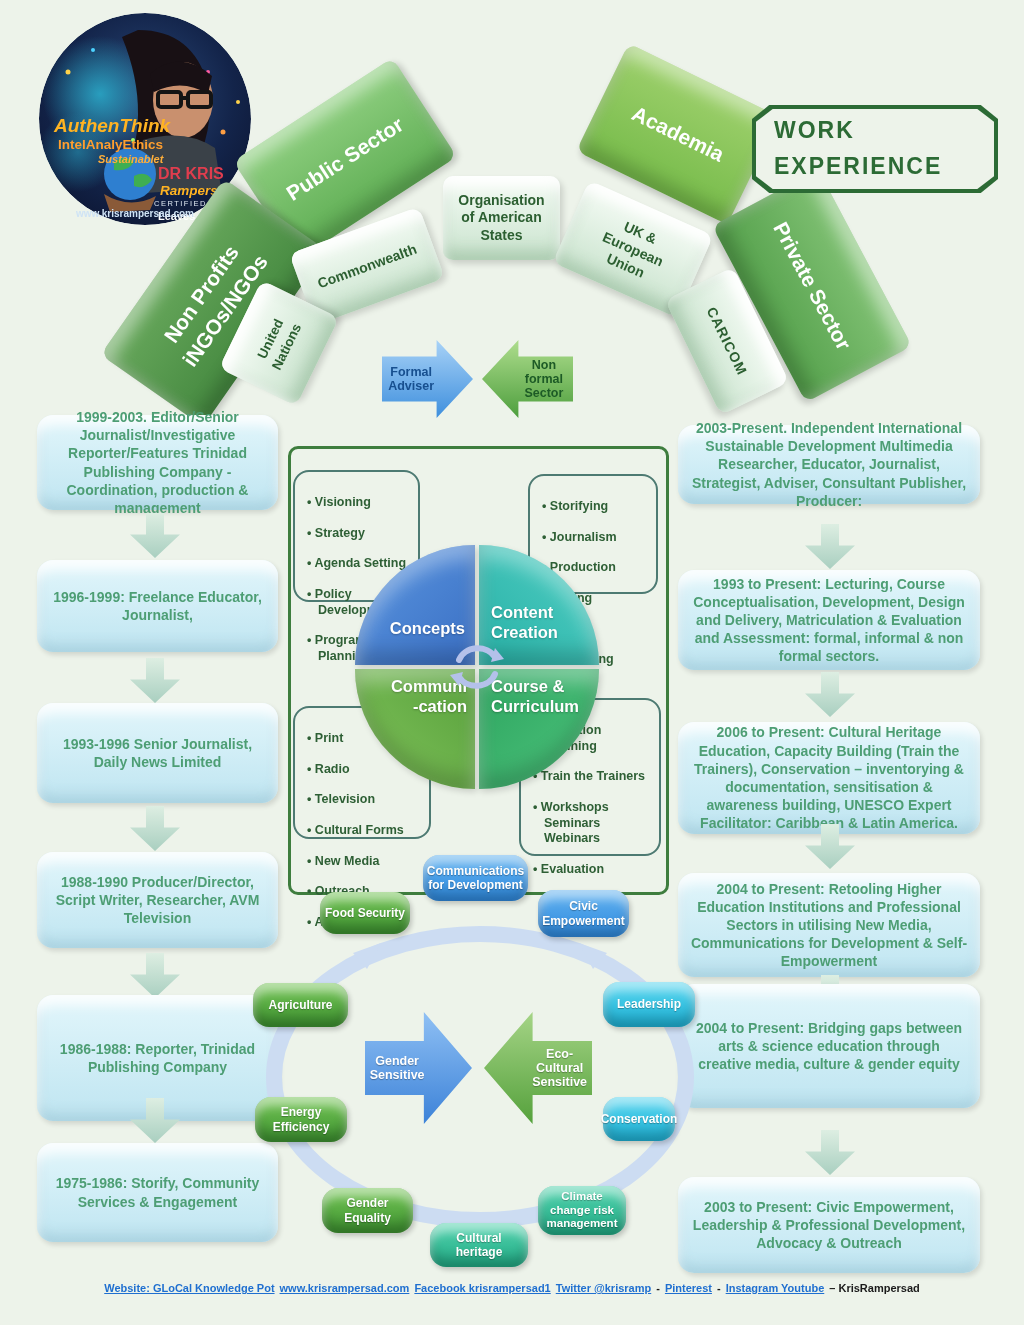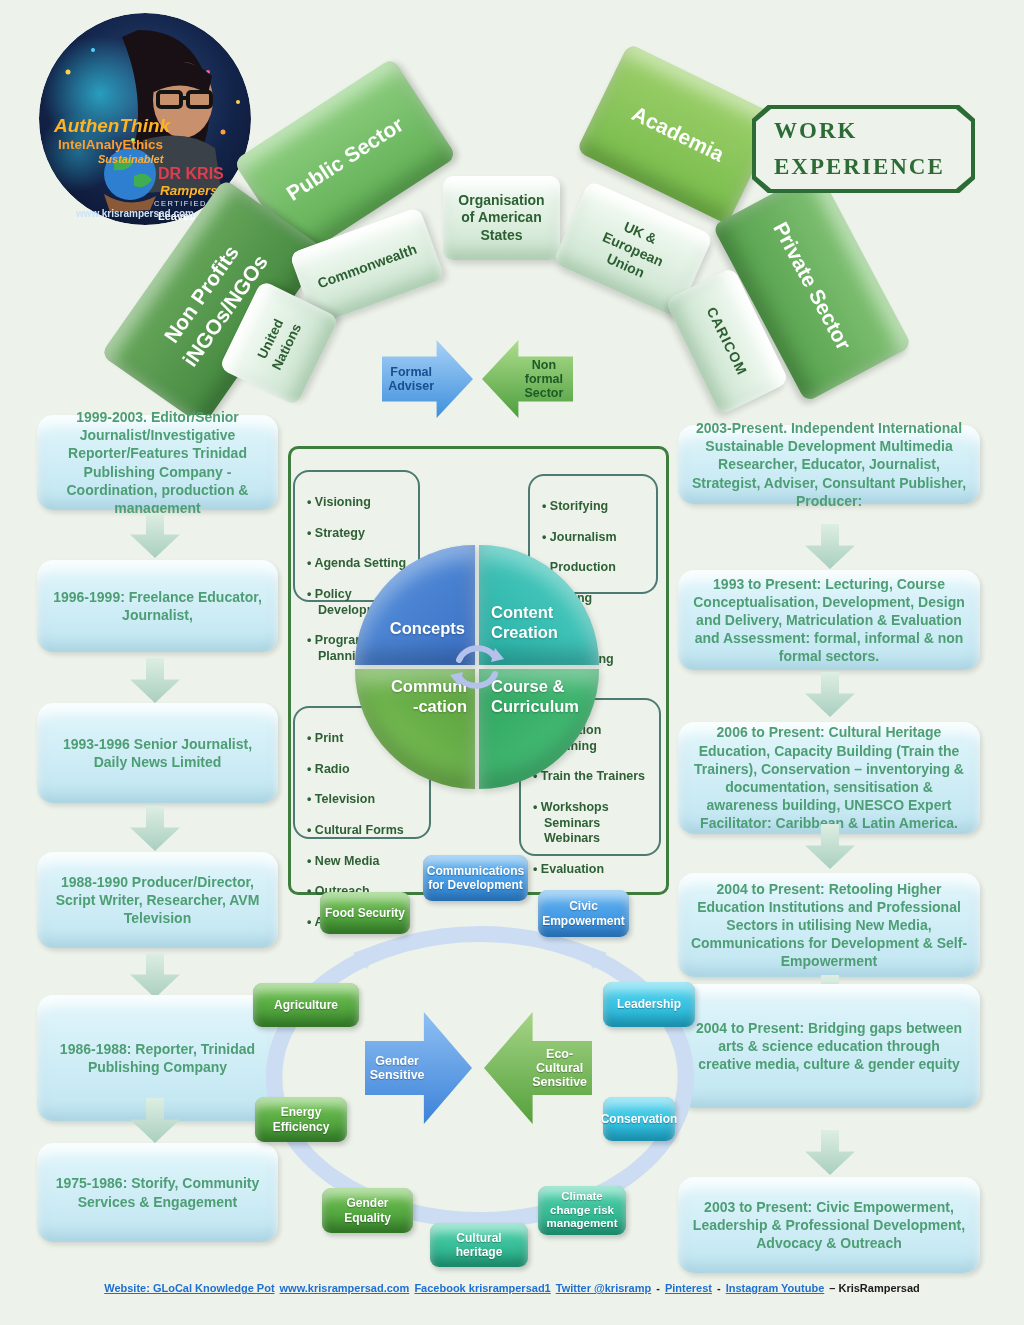--- a/index.html
+++ b/index.html
@@ -19,21 +19,21 @@
   .box-academia{left:594px;top:74px;width:168px;height:120px;background:linear-gradient(180deg,#9ed06c,#76bb4a);font-size:21px;transform:rotate(26deg);}
   .box-nonprofits{left:106px;top:240px;width:215px;height:125px;background:linear-gradient(180deg,#68a85c,#44883f);font-size:21px;transform:rotate(-55deg);line-height:1.35;}
   .box-private{left:712px;top:226px;width:200px;height:120px;background:linear-gradient(180deg,#83c376,#54a04b);font-size:21px;transform:rotate(62deg);}
   .box-commonwealth{left:298px;top:228px;width:138px;height:76px;font-size:14px;transform:rotate(-20deg);}
   .box-oas{left:443px;top:176px;width:117px;height:84px;font-size:14px;line-height:1.25;}
   .box-ukeu{left:565px;top:204px;width:136px;height:90px;font-size:14px;transform:rotate(24deg);line-height:1.3;}
   .box-un{left:230px;top:300px;width:98px;height:86px;font-size:13.5px;transform:rotate(-64deg);line-height:1.3;}
   .box-caricom{left:663px;top:303px;width:128px;height:76px;font-size:14px;transform:rotate(64deg);letter-spacing:1px;}
 
   
-  .wx{left:752px;top:105px;width:223px;height:88px;font-family:Liberation Serif, serif;}
+  .wx{left:752px;top:105px;width:246px;height:88px;}
   .wx-outer{position:absolute;inset:0;background:#2c6b35;
     clip-path:polygon(7% 0,93% 0,100% 16%,100% 84%,93% 100%,7% 100%,0 84%,0 16%);}
   .wx-inner{position:absolute;inset:4px;background:#edf3ea;
     clip-path:polygon(7% 0,93% 0,100% 16%,100% 84%,93% 100%,7% 100%,0 84%,0 16%);}
   .wx-text{position:absolute;inset:0;display:flex;flex-direction:column;justify-content:center;
     padding-left:22px;color:#2c6b35;font-weight:800;font-size:23px;letter-spacing:2px;line-height:1.55;}
 
   
   .barrow{color:#fff;font-weight:bold;}
   .arr-formal{left:382px;top:340px;width:91px;height:78px;background:linear-gradient(180deg,#a8d2f7,#3e8fdd);
@@ -76,30 +76,30 @@
     grid-template-rows:120px 120px;gap:4px;}
   .quad{color:#fff;font-weight:bold;font-size:16.5px;display:flex;box-sizing:border-box;line-height:1.2;
     text-shadow:0 1px 2px rgba(0,0,0,.25);
     box-shadow:inset 0 14px 18px rgba(255,255,255,.35),inset 0 -14px 18px rgba(0,0,0,.18),2px 3px 6px rgba(0,0,0,.15);}
   .q-tl{border-radius:122px 0 0 0;background:linear-gradient(135deg,#5b97e0,#3a6fc4);align-items:flex-end;justify-content:flex-end;padding:0 10px 26px 0;}
   .q-tr{border-radius:0 122px 0 0;background:linear-gradient(225deg,#52cfc5,#28b1a6);align-items:flex-end;justify-content:flex-start;padding:0 0 22px 12px;}
   .q-bl{border-radius:0 0 0 122px;background:linear-gradient(45deg,#82c45c,#57a03b);align-items:flex-start;justify-content:flex-end;padding:8px 8px 0 0;text-align:right;}
   .q-br{border-radius:0 0 122px 0;background:linear-gradient(315deg,#4ec47d,#2da45f);align-items:flex-start;justify-content:flex-start;padding:8px 0 0 12px;}
 
   
-  .ringbtn{border-radius:9px;color:#fff;font-weight:bold;font-size:12px;line-height:1.2;text-shadow:0 1px 1px rgba(0,0,0,.3);
+  .ringbtn{border-radius:16px;color:#fff;font-weight:bold;font-size:12px;line-height:1.2;text-shadow:0 1px 1px rgba(0,0,0,.3);
     box-shadow:inset 0 9px 10px rgba(255,255,255,.5),inset 0 -9px 12px rgba(0,0,0,.22),2px 3px 5px rgba(0,0,0,.2);}
   .c-green{background:linear-gradient(180deg,#74c455,#3d9330);}
   .c-blue{background:linear-gradient(180deg,#62b2ef,#2f8adf);}
   .c-cyan{background:linear-gradient(180deg,#55d4ee,#1fb4d8);}
   .c-teal{background:linear-gradient(180deg,#52d2ad,#21ab85);}
   .rb-comm{left:423px;top:855px;width:105px;height:46px;}
   .rb-food{left:320px;top:892px;width:90px;height:42px;}
   .rb-civic{left:538px;top:890px;width:91px;height:47px;}
-  .rb-agri{left:253px;top:983px;width:106px;height:44px;}
+  .rb-agri{left:253px;top:983px;width:95px;height:44px;}
   .rb-lead{left:603px;top:982px;width:92px;height:45px;}
   .rb-energy{left:255px;top:1097px;width:92px;height:45px;}
   .rb-cons{left:603px;top:1097px;width:72px;height:44px;}
   .rb-geq{left:322px;top:1188px;width:91px;height:45px;}
   .rb-cult{left:430px;top:1223px;width:98px;height:44px;}
   .rb-clim{left:538px;top:1186px;width:88px;height:49px;font-size:11.5px;}
 
   .arr-gender{left:365px;top:1012px;width:107px;height:112px;background:linear-gradient(180deg,#8fc0f4,#3c82d8);
     clip-path:polygon(0 26%,55% 26%,55% 0,100% 50%,55% 100%,55% 74%,0 74%);}
   .arr-gender .lbl{position:absolute;left:0;top:0;bottom:0;width:60%;display:flex;align-items:center;justify-content:center;

